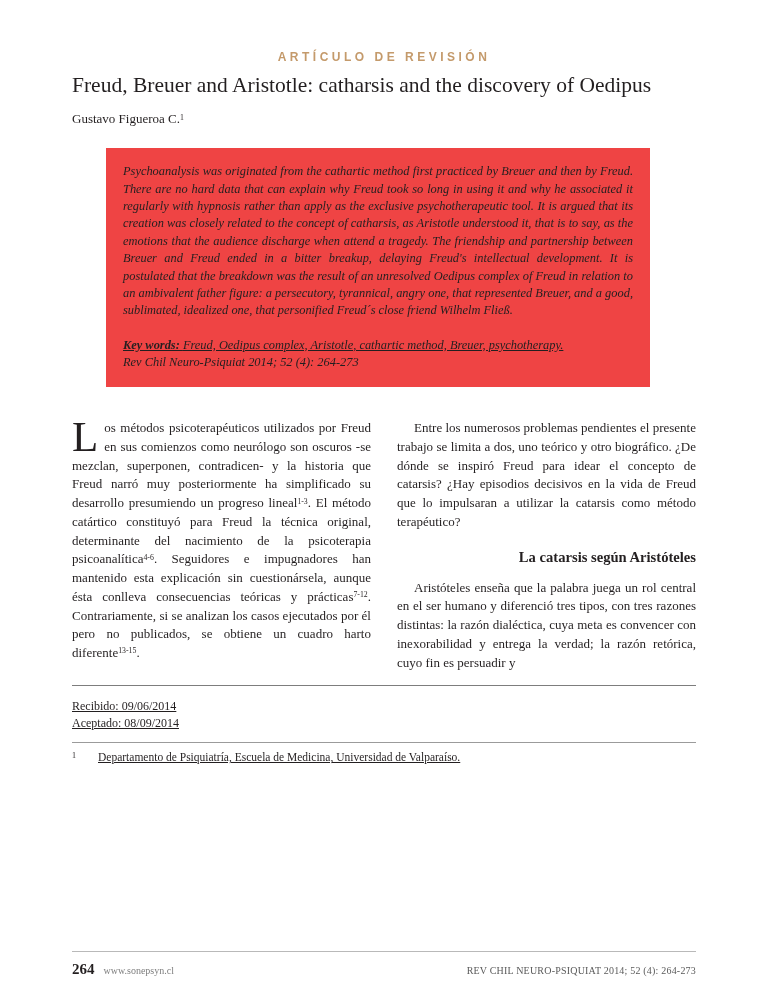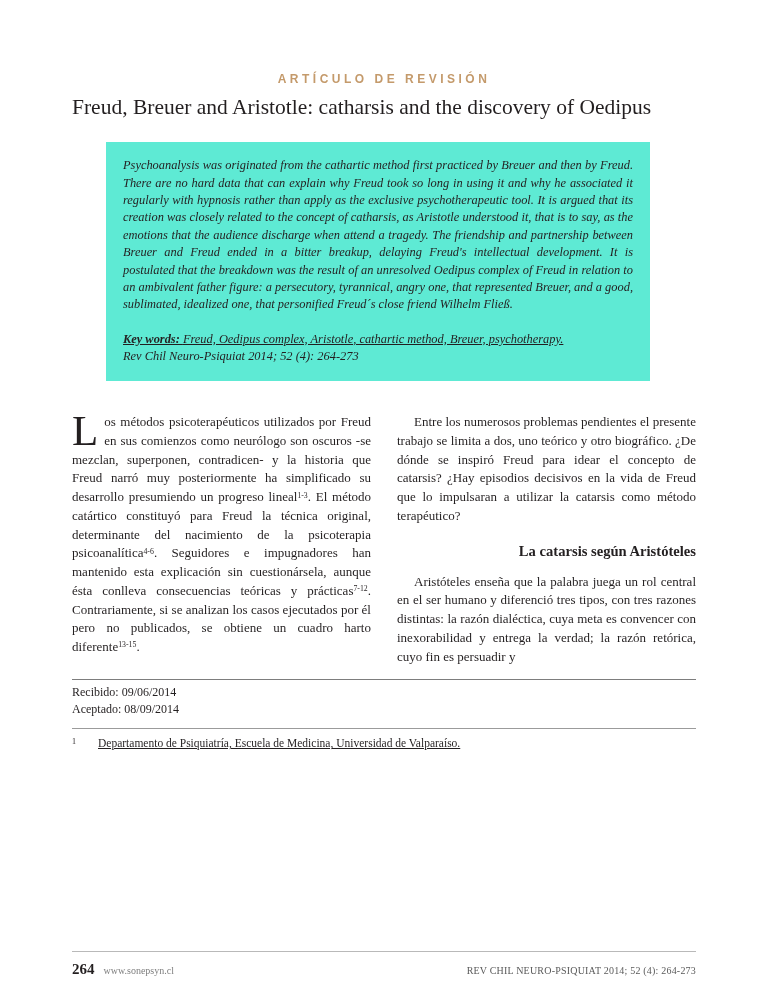--- a/index.html
+++ b/index.html
@@ -5,21 +5,21 @@
   html, body { margin: 0; padding: 0; }
   body {
     width: 768px; height: 994px;
     background: #ffffff;
     font-family: "Liberation Serif", serif;
     color: #231f20;
   }
   .page {
     position: relative;
     width: 768px; height: 994px;
-    padding: 72px 72px 0 72px;
+    padding: 50px 72px 0 72px;
     box-sizing: border-box;
     overflow: hidden;
     background: #ffffff;
   }
   .section-label {
     text-align: center;
     font-family: "Liberation Sans", sans-serif;
     font-weight: 700;
     font-size: 12px;
     letter-spacing: 3.5px;
@@ -34,21 +34,21 @@
     font-size: 21.5px; font-weight: 400;
     line-height: 1.32;
     margin: 7px 0 0 0;
   }
   .author { font-size: 13px; margin-top: 12px; }
   sup {
     font-size: 0.6em; line-height: 0;
     vertical-align: baseline; position: relative; top: -0.45em;
   }
   .abstract-box {
-    background: #5eead4;
+    background: #ef4444;
     margin: 21px 46px 0 34px;
     padding: 15px 17px 16px 17px;
     font-style: italic;
     font-size: 12.4px;
     line-height: 1.4;
   }
   .abstract-text { margin: 0; text-align: justify; }
   .keywords { margin: 17px 0 0 0; text-align: justify; text-decoration: underline; }
   .keywords b { font-weight: 700; }
   .citation { margin: 0; }
@@ -69,21 +69,21 @@
   .p-indent { text-indent: 17px; }
   .section-heading {
     font-size: 14.6px; font-weight: 700;
     margin: 15px 0 11px 0;
     text-align: right;
   }
   .notes-rule {
     border: none; border-top: 1px solid #7d7d7d;
     margin: 13px 0 0 0;
   }
-  .dates { margin-top: 4px; }
+  .dates { margin-top: 12px; text-decoration: underline; }
   .date-line { font-size: 12px; line-height: 17px; }
   .conflict { font-size: 12px; margin-top: 10px; }
   .footnote-rule {
     border: none; border-top: 1px solid #9b9b9b;
     margin: 10px 0 0 0;
   }
   .footnote { font-size: 11.5px; margin-top: 8px; display: flex; }
   .fn-ref { width: 26px; flex: none; }
   .fn-ref sup { font-size: 8px; }
   .fn-text { flex: 1; text-decoration: underline; }
@@ -103,20 +103,21 @@
 </head>
 <body>
 
 <div class="page">
 
   <div class="section-label">ARTÍCULO DE REVISIÓN</div>
 
 
   <h2 class="title-en">Freud, Breuer and Aristotle: catharsis and the discovery of Oedipus</h2>
 
+  <div class="author"><span>Gustavo Figueroa C.</span><sup>1</sup></div>
 
   <div class="abstract-box">
     <p class="abstract-text">Psychoanalysis was originated from the cathartic method first practiced by Breuer and then by Freud. There are no hard data that can explain why Freud took so long in using it and why he associated it regularly with hypnosis rather than apply as the exclusive psychotherapeutic tool. It is argued that its creation was closely related to the concept of catharsis, as Aristotle understood it, that is to say, as the emotions that the audience discharge when attend a tragedy. The friendship and partnership between Breuer and Freud ended in a bitter breakup, delaying Freud's intellectual development. It is postulated that the breakdown was the result of an unresolved Oedipus complex of Freud in relation to an ambivalent father figure: a persecutory, tyrannical, angry one, that represented Breuer, and a good, sublimated, idealized one, that personified Freud´s close friend Wilhelm Fließ.</p>
     <p class="keywords"><b>Key words: </b><span>Freud, Oedipus complex, Aristotle, cathartic method, Breuer, psychotherapy.</span></p>
     <p class="citation">Rev Chil Neuro-Psiquiat 2014; 52 (4): 264-273</p>
   </div>
 
   <div class="columns">
 
     <div class="col">

